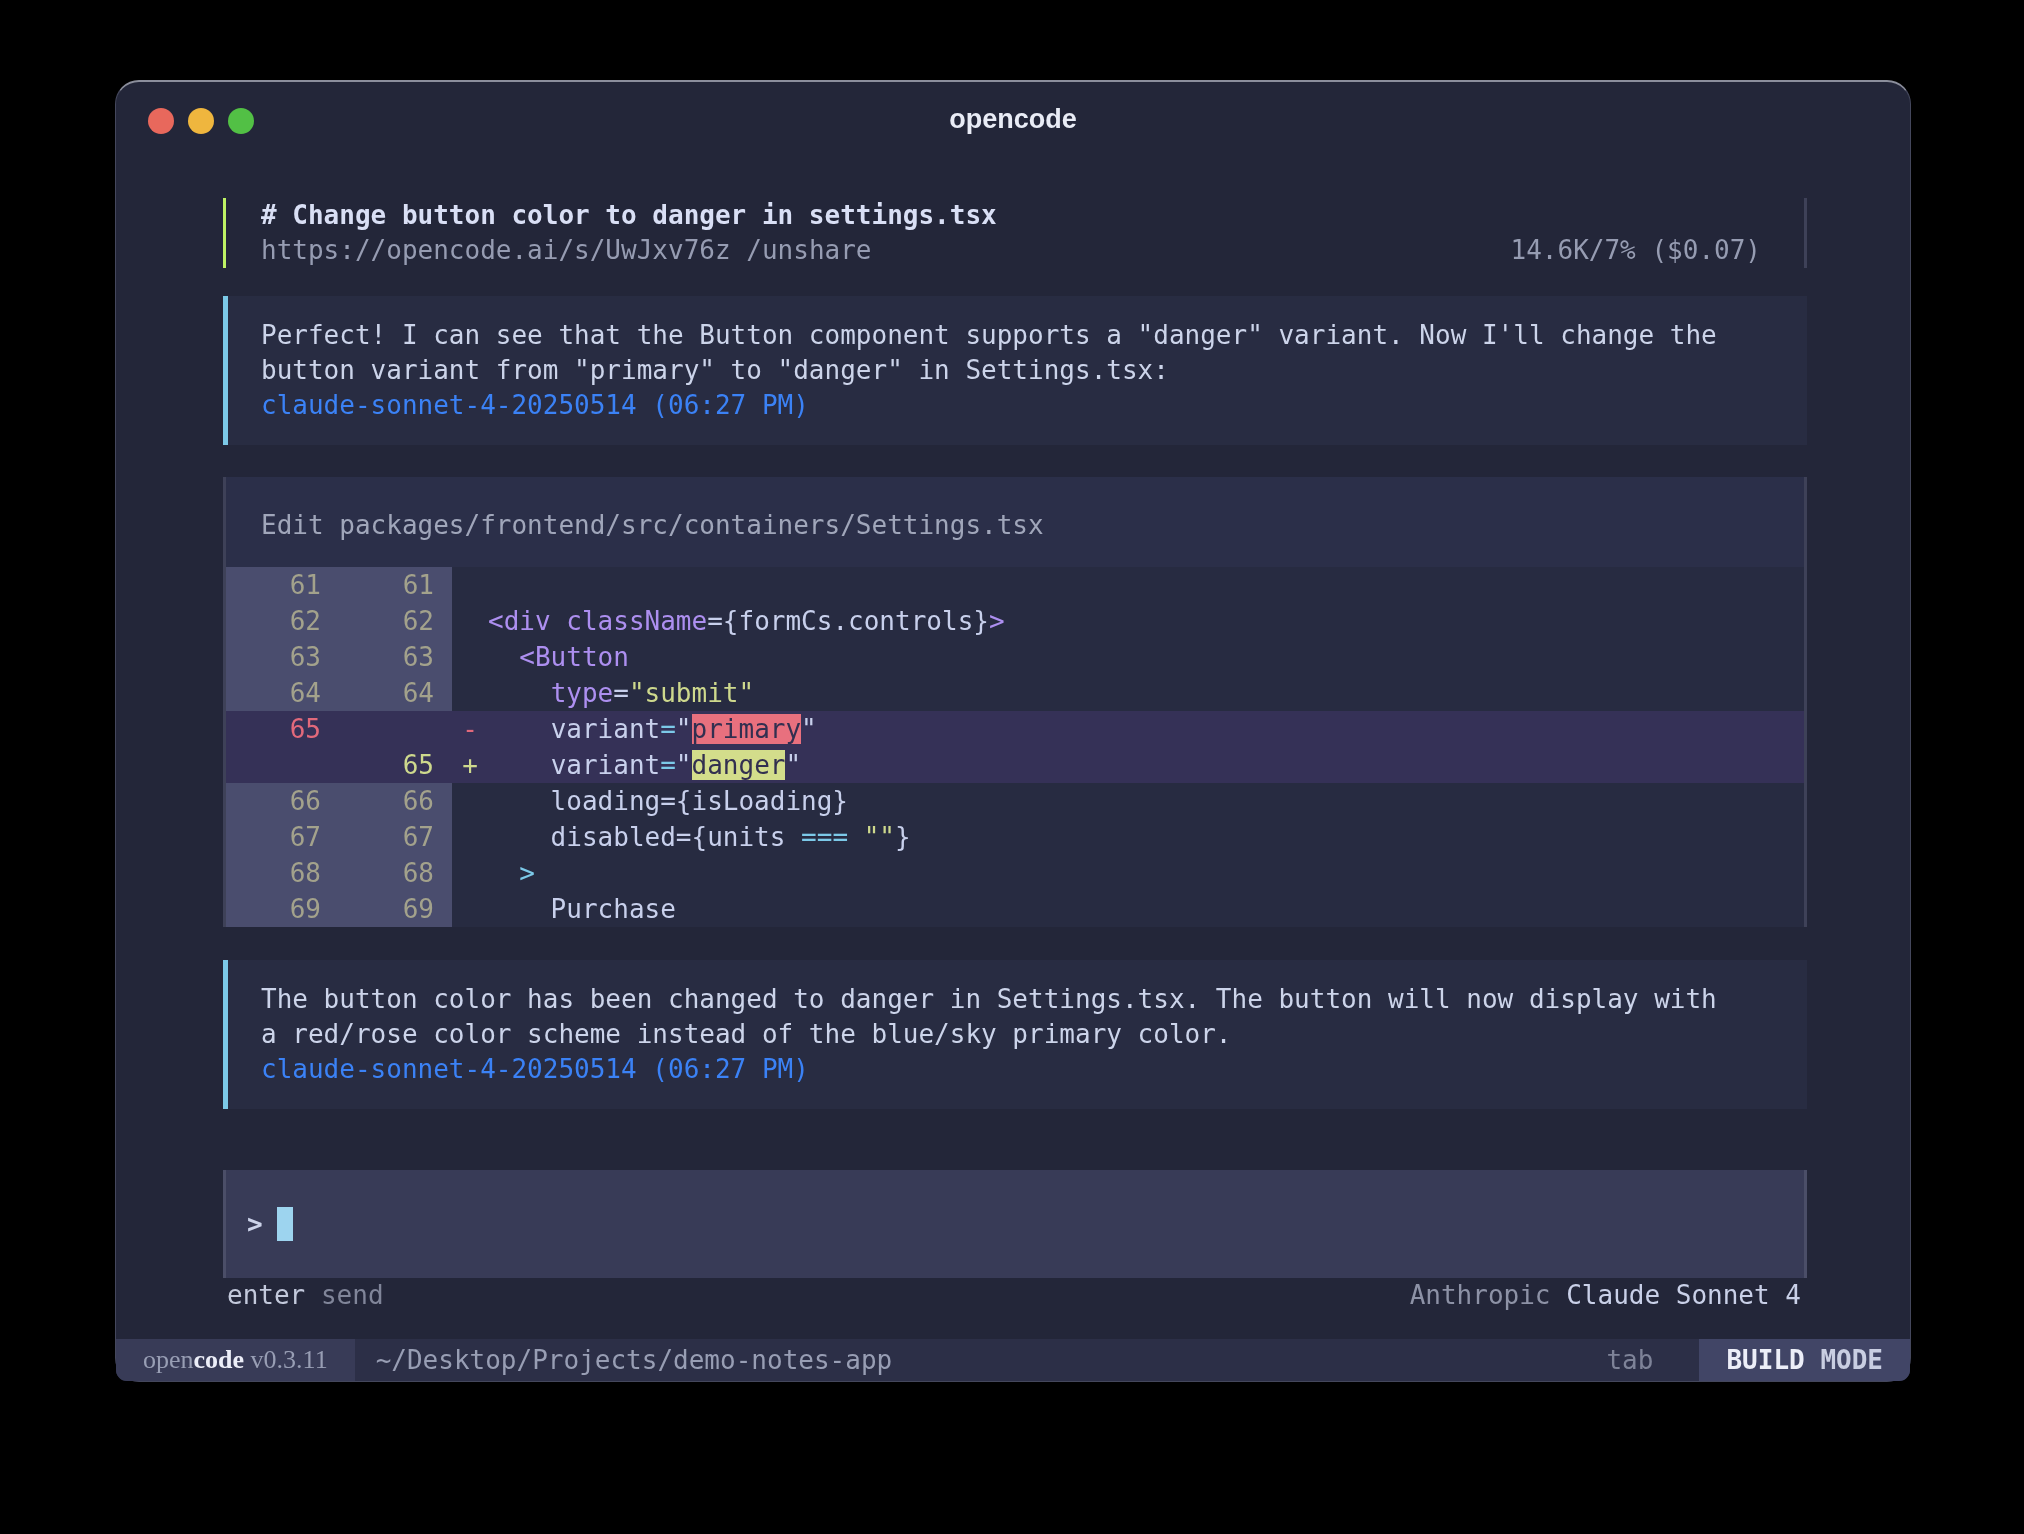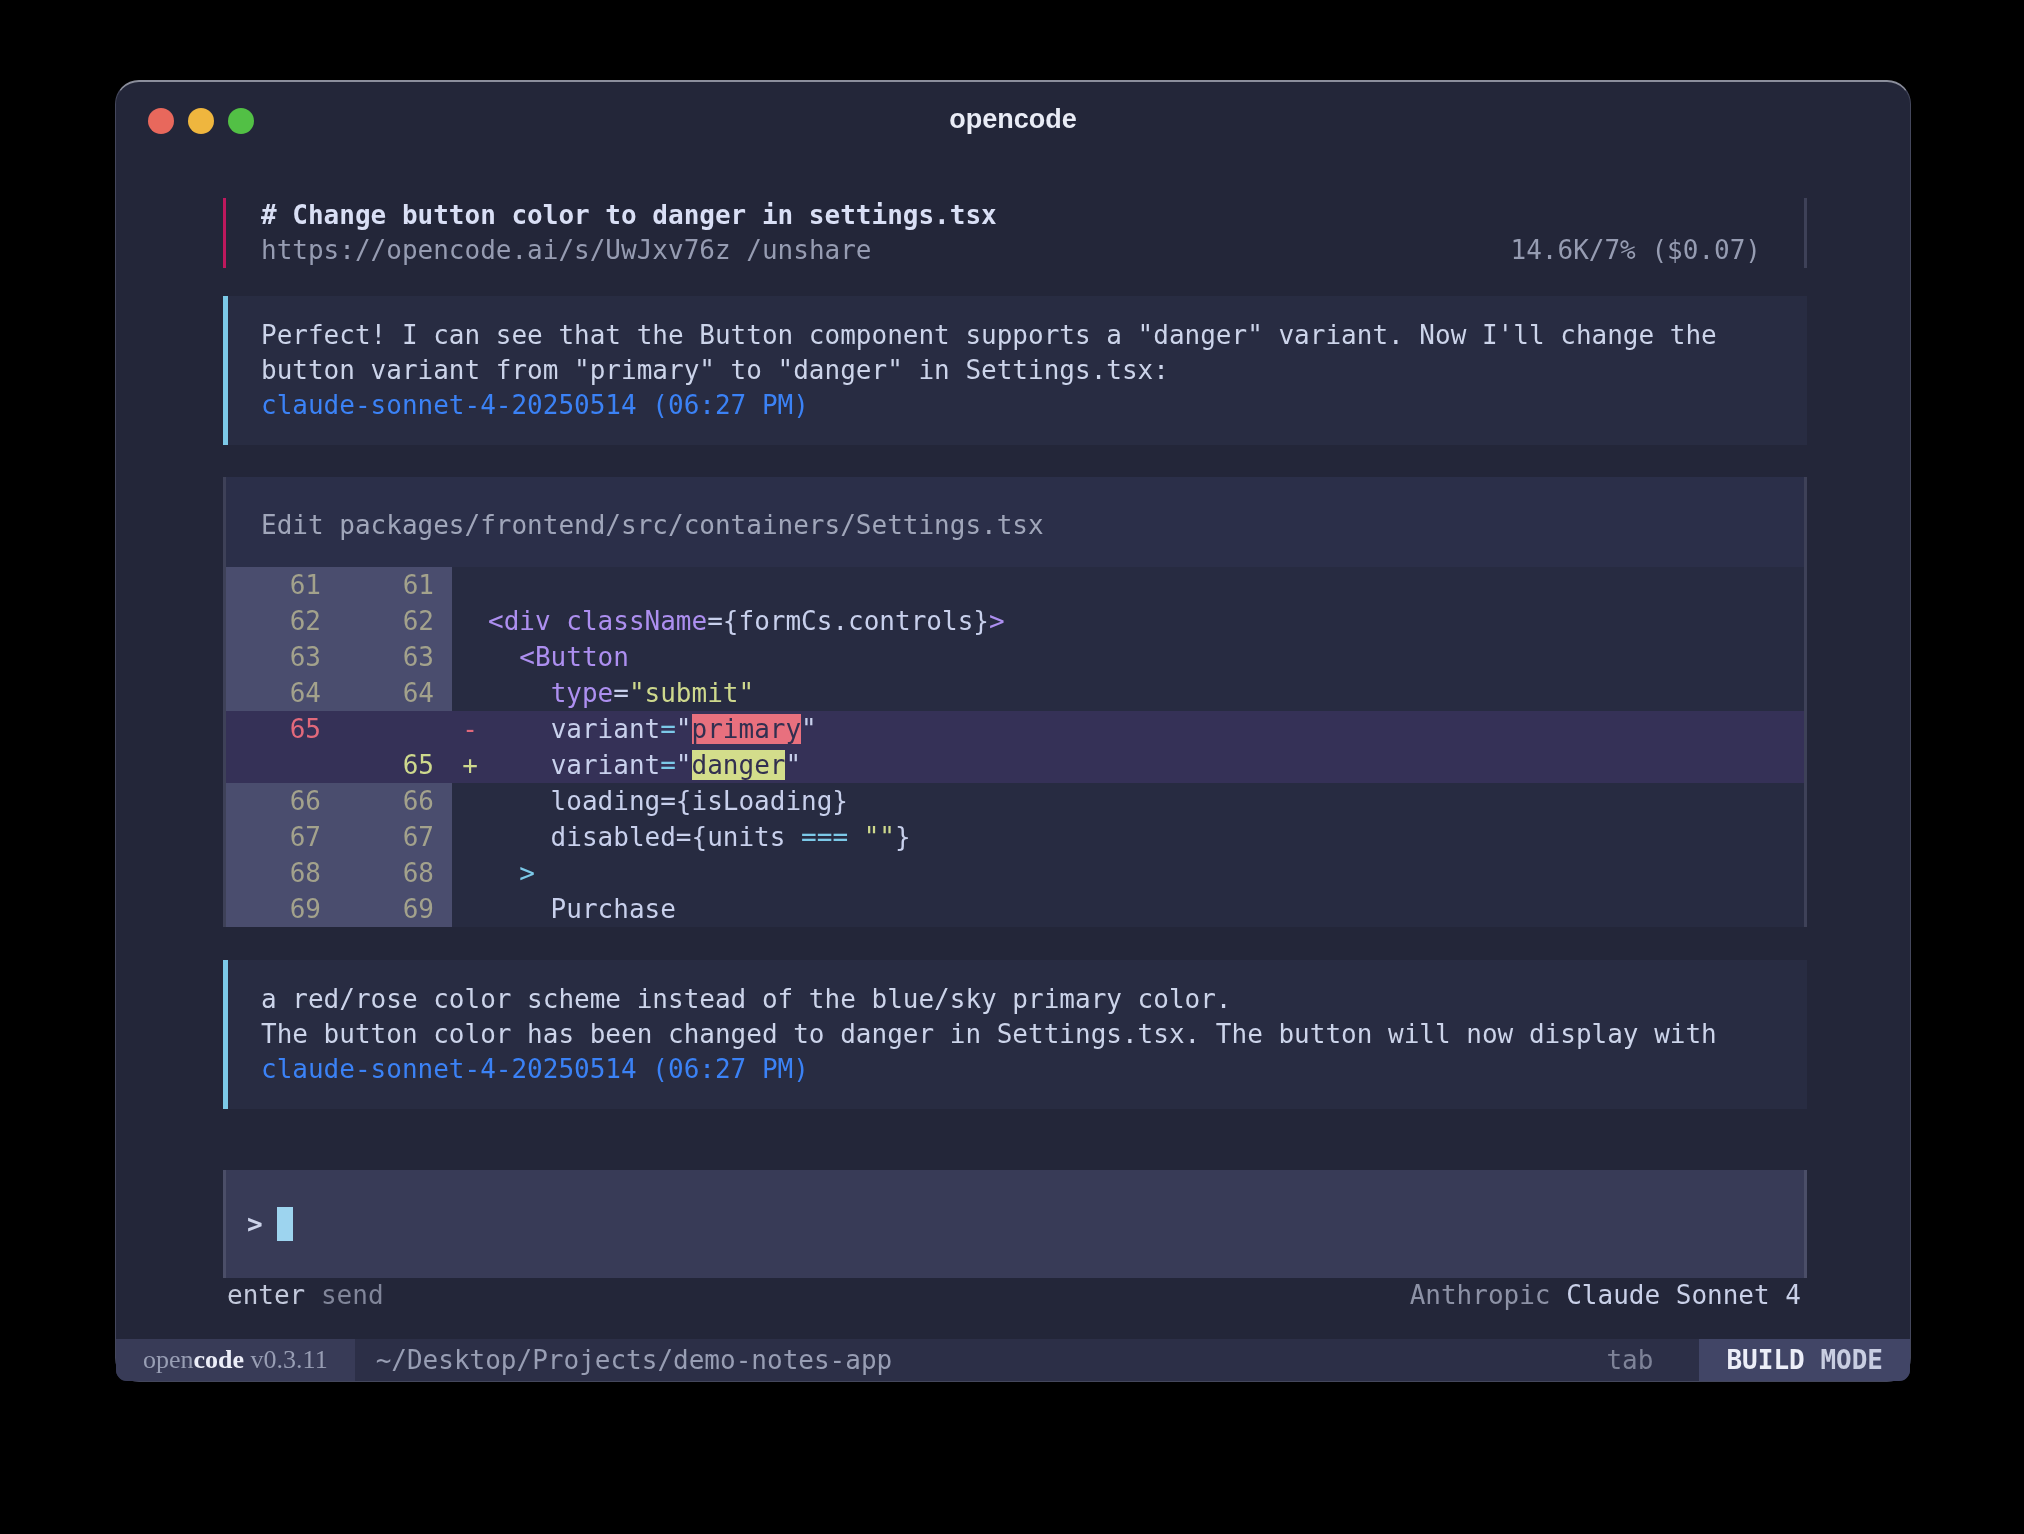--- a/index.html
+++ b/index.html
@@ -22,21 +22,21 @@
   .win-title{
     position:absolute; top:22px; left:0; width:100%; text-align:center;
     font-family:"Liberation Sans", sans-serif; font-weight:700; font-size:27px; color:#e9ecf6;
   }
 
   .content{ position:absolute; left:107px; top:0; width:1584px; }
 
   
   .header{
     position:absolute; top:116px; left:0; width:100%; height:70px;
-    border-left:3px solid #be185d; border-right:3px solid #3e4158;
+    border-left:3px solid #bef264; border-right:3px solid #3e4158;
     padding:0 40px 0 35px;
   }
   .header .h-title{ font-weight:700; color:#d9dff5; line-height:35px; }
   .header .h-sub{ color:#969cb2; line-height:35px; }
   .header .h-usage{ position:absolute; right:43px; top:35px; color:#969cb2; line-height:35px; }
 
   
   .msg{
     position:absolute; left:0; width:100%;
     background:#282c42; border-left:5px solid #7cc9e8;
@@ -144,22 +144,22 @@
           <div class="diff-row removed"><span class="gut gut-old">65</span><span class="gut gut-new"></span><span class="sign sign-red">-</span><span class="code"><span class="tk-fg">    </span><span class="tk-fg">variant</span><span class="tk-cyan">=</span><span class="tk-fg">"</span><span class="tk-hlred">primary</span><span class="tk-fg">"</span></span></div>
           <div class="diff-row added"><span class="gut gut-old"></span><span class="gut gut-new">65</span><span class="sign sign-green">+</span><span class="code"><span class="tk-fg">    </span><span class="tk-fg">variant</span><span class="tk-cyan">=</span><span class="tk-fg">"</span><span class="tk-hlgreen">danger</span><span class="tk-fg">"</span></span></div>
           <div class="diff-row"><span class="gut gut-old">66</span><span class="gut gut-new">66</span><span class="sign "></span><span class="code"><span class="tk-fg">    loading={isLoading}</span></span></div>
           <div class="diff-row"><span class="gut gut-old">67</span><span class="gut gut-new">67</span><span class="sign "></span><span class="code"><span class="tk-fg">    disabled={units </span><span class="tk-cyan">===</span><span class="tk-fg"> </span><span class="tk-green">""</span><span class="tk-fg">}</span></span></div>
           <div class="diff-row"><span class="gut gut-old">68</span><span class="gut gut-new">68</span><span class="sign "></span><span class="code"><span class="tk-fg">  </span><span class="tk-cyan">&gt;</span></span></div>
           <div class="diff-row"><span class="gut gut-old">69</span><span class="gut gut-new">69</span><span class="sign "></span><span class="code"><span class="tk-fg">    Purchase</span></span></div>
         </div>
     </div>
 
     <div class="msg msg2">
+      <div class="line">The button color has been changed to danger in Settings.tsx. The button will now display with</div>
       <div class="line">a red/rose color scheme instead of the blue/sky primary color.</div>
-      <div class="line">The button color has been changed to danger in Settings.tsx. The button will now display with</div>
       <div class="meta">claude-sonnet-4-20250514 (06:27 PM)</div>
     </div>
 
     <div class="inputbox">
       <span class="prompt">&gt;</span>
         <span class="cursor"></span>
     </div>
 
     <div class="hints">
       <span class="hint-key">enter</span><span> </span><span class="hint-action">send</span>

